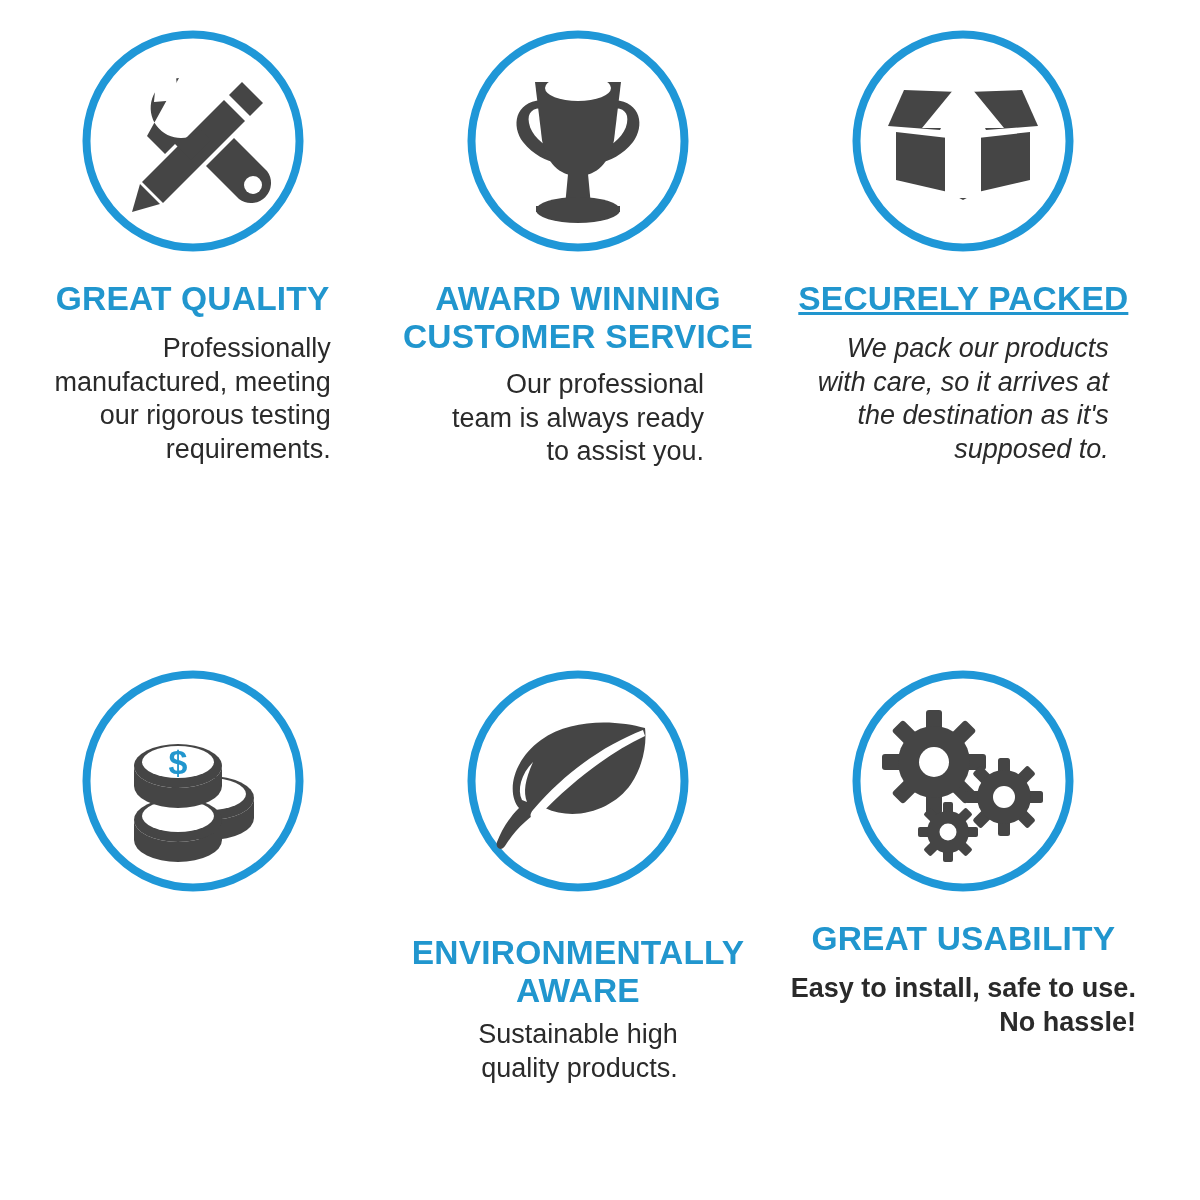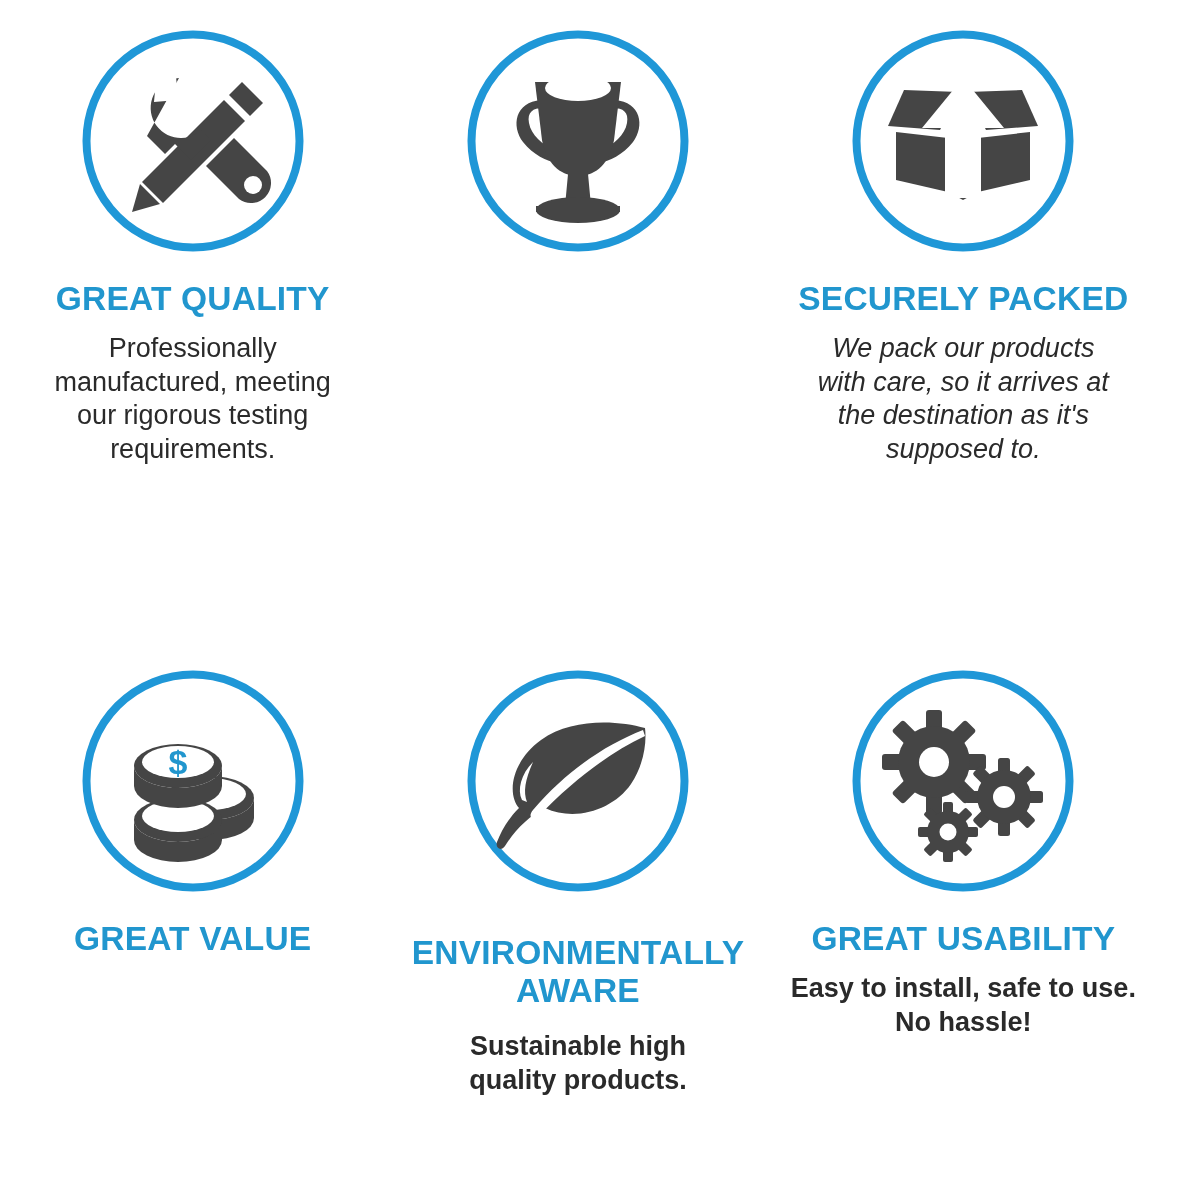--- a/index.html
+++ b/index.html
@@ -75,44 +75,44 @@
     text-align: center;
     text-transform: uppercase;
     white-space: pre-line;
   }
   .body-text {
     margin: 0;
     font-size: 27px;
     line-height: 33.5px;
     font-weight: 400;
     color: #2A2A2A;
-    text-align: center;
+    text-align: right;
     white-space: pre-line;
   }
 
   
   .f0 .badge { margin-top: 22px; margin-left: 0px; }
   .f0 .heading { margin-top: 28px; }
   .f0 .body-text { margin-top: 14px; }
 
   .f1 .badge { margin-top: 22px; }
   .f1 .heading { margin-top: 28px; }
   .f1 .body-text { margin-top: 12px; }
 
   .f2 .badge { margin-top: 22px; }
-  .f2 .heading { margin-top: 28px; }
+  .f2 .heading { margin-top: 28px; text-decoration: underline; }
   .f2 .body-text { margin-top: 14px; font-style: italic; }
 
   .f3 .badge { margin-top: 62px; }
   .f3 .heading { margin-top: 28px; }
   .f3 .body-text { margin-top: 14px; }
 
   .f4 .badge { margin-top: 62px; }
   .f4 .heading { margin-top: 42px; }
-  .f4 .body-text { margin-top: 20px; font-weight: bold; }
+  .f4 .body-text { margin-top: 8px; }
 
   .f5 .badge { margin-top: 62px; }
   .f5 .heading { margin-top: 28px; }
   .f5 .body-text { margin-top: 14px; font-weight: bold; }
 </style>
 </head>
 <body>
 
 <div class="board">
   <div class="grid">
@@ -163,20 +163,25 @@
 
             <ellipse cx="111" cy="58" rx="33" ry="13" fill="#ffffff"></ellipse>
 
             <path d="M101 144 L121 144 L124 176 L98 176 Z"></path>
 
             <ellipse cx="111" cy="180" rx="42" ry="13"></ellipse>
             <path d="M69 176 L153 176 L153 182 L69 182 Z"></path>
           </g>
         </svg>
       </div>
+      <h3 class="heading">AWARD WINNING
+CUSTOMER SERVICE</h3>
+      <p class="body-text">Our professional
+team is always ready
+to assist you.</p>
     </div>
 
     <div class="feature f2">
       <div class="badge">
         <svg class="ring" viewBox="0 0 222 222">
           <circle cx="111" cy="111" r="106.5" fill="none" stroke="#1F97D7" stroke-width="8"></circle>
         </svg>
         <svg class="glyph" viewBox="0 0 222 222">
           <g fill="#454545">
 
@@ -220,21 +225,20 @@
             <ellipse cx="96" cy="146" rx="36" ry="16" fill="#ffffff"></ellipse>
 
             <path d="M52 96 a44 22 0 1 0 88 0 l0 20 a44 22 0 1 1 -88 0 Z"></path>
             <ellipse cx="96" cy="96" rx="44" ry="22"></ellipse>
             <ellipse cx="96" cy="92" rx="36" ry="16" fill="#ffffff"></ellipse>
           </g>
 
           <text x="96" y="104" font-family="'Liberation Sans', sans-serif" font-size="34" font-weight="700" fill="#2196CE" text-anchor="middle">$</text>
         </svg>
       </div>
-      <h3 class="heading">GREAT VALUE</h3>
     </div>
 
     <div class="feature f4">
       <div class="badge">
         <svg class="ring" viewBox="0 0 222 222">
           <circle cx="111" cy="111" r="106.5" fill="none" stroke="#1F97D7" stroke-width="8"></circle>
         </svg>
         <svg class="glyph" viewBox="0 0 222 222">
           <g fill="#454545">
 

